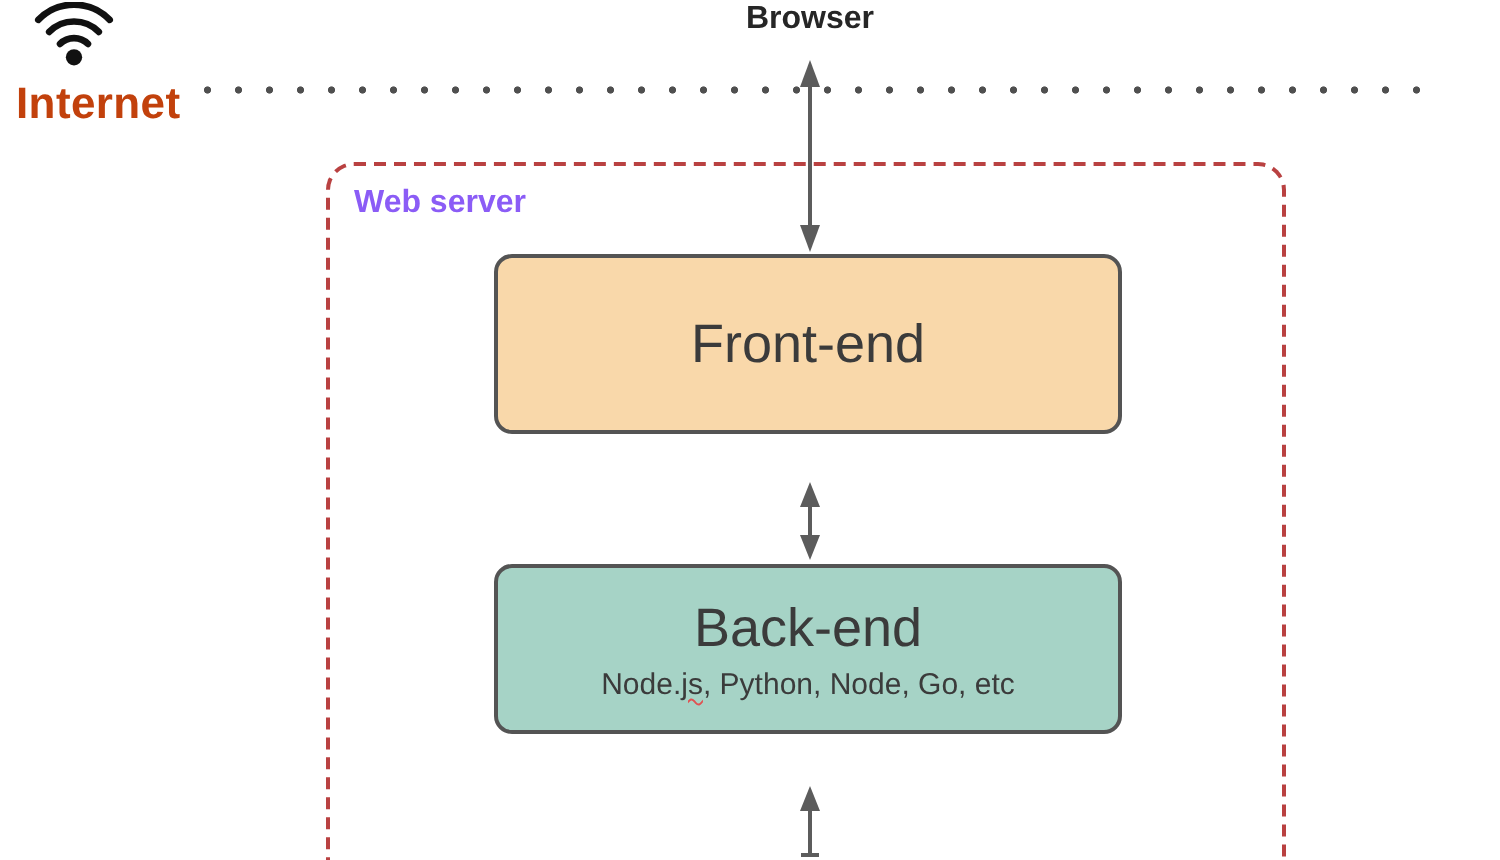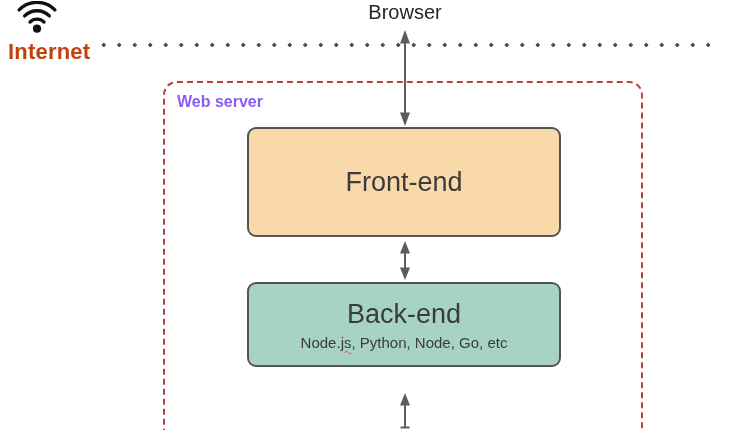--- a/index.html
+++ b/index.html
@@ -34,22 +34,22 @@
     font-weight: bold;
     color: #c2410c;
     letter-spacing: 0.2px;
   }
   .browser-label {
     position: absolute;
     left: 305px;
     top: 1px;
     width: 200px;
     text-align: center;
-    font-size: 20px;
-    font-weight: normal;
+    font-size: 16px;
+    font-weight: bold;
     color: #262626;
   }
 
   
   .dotted-line {
     position: absolute;
     left: 96px;
     top: 43px;
     width: 614px;
     height: 4px;
@@ -87,21 +87,21 @@
     border-radius: 9px;
     box-sizing: border-box;
     display: flex;
     flex-direction: column;
     align-items: center;
     justify-content: center;
     text-align: center;
   }
   .frontend {
     top: 127px;
-    height: 110px;
+    height: 90px;
     background: #f9d8aa;
   }
   .backend {
     top: 282px;
     height: 85px;
     background: #a6d3c6;
   }
   .node-title {
     font-size: 27px;
     color: #3b3b3b;

